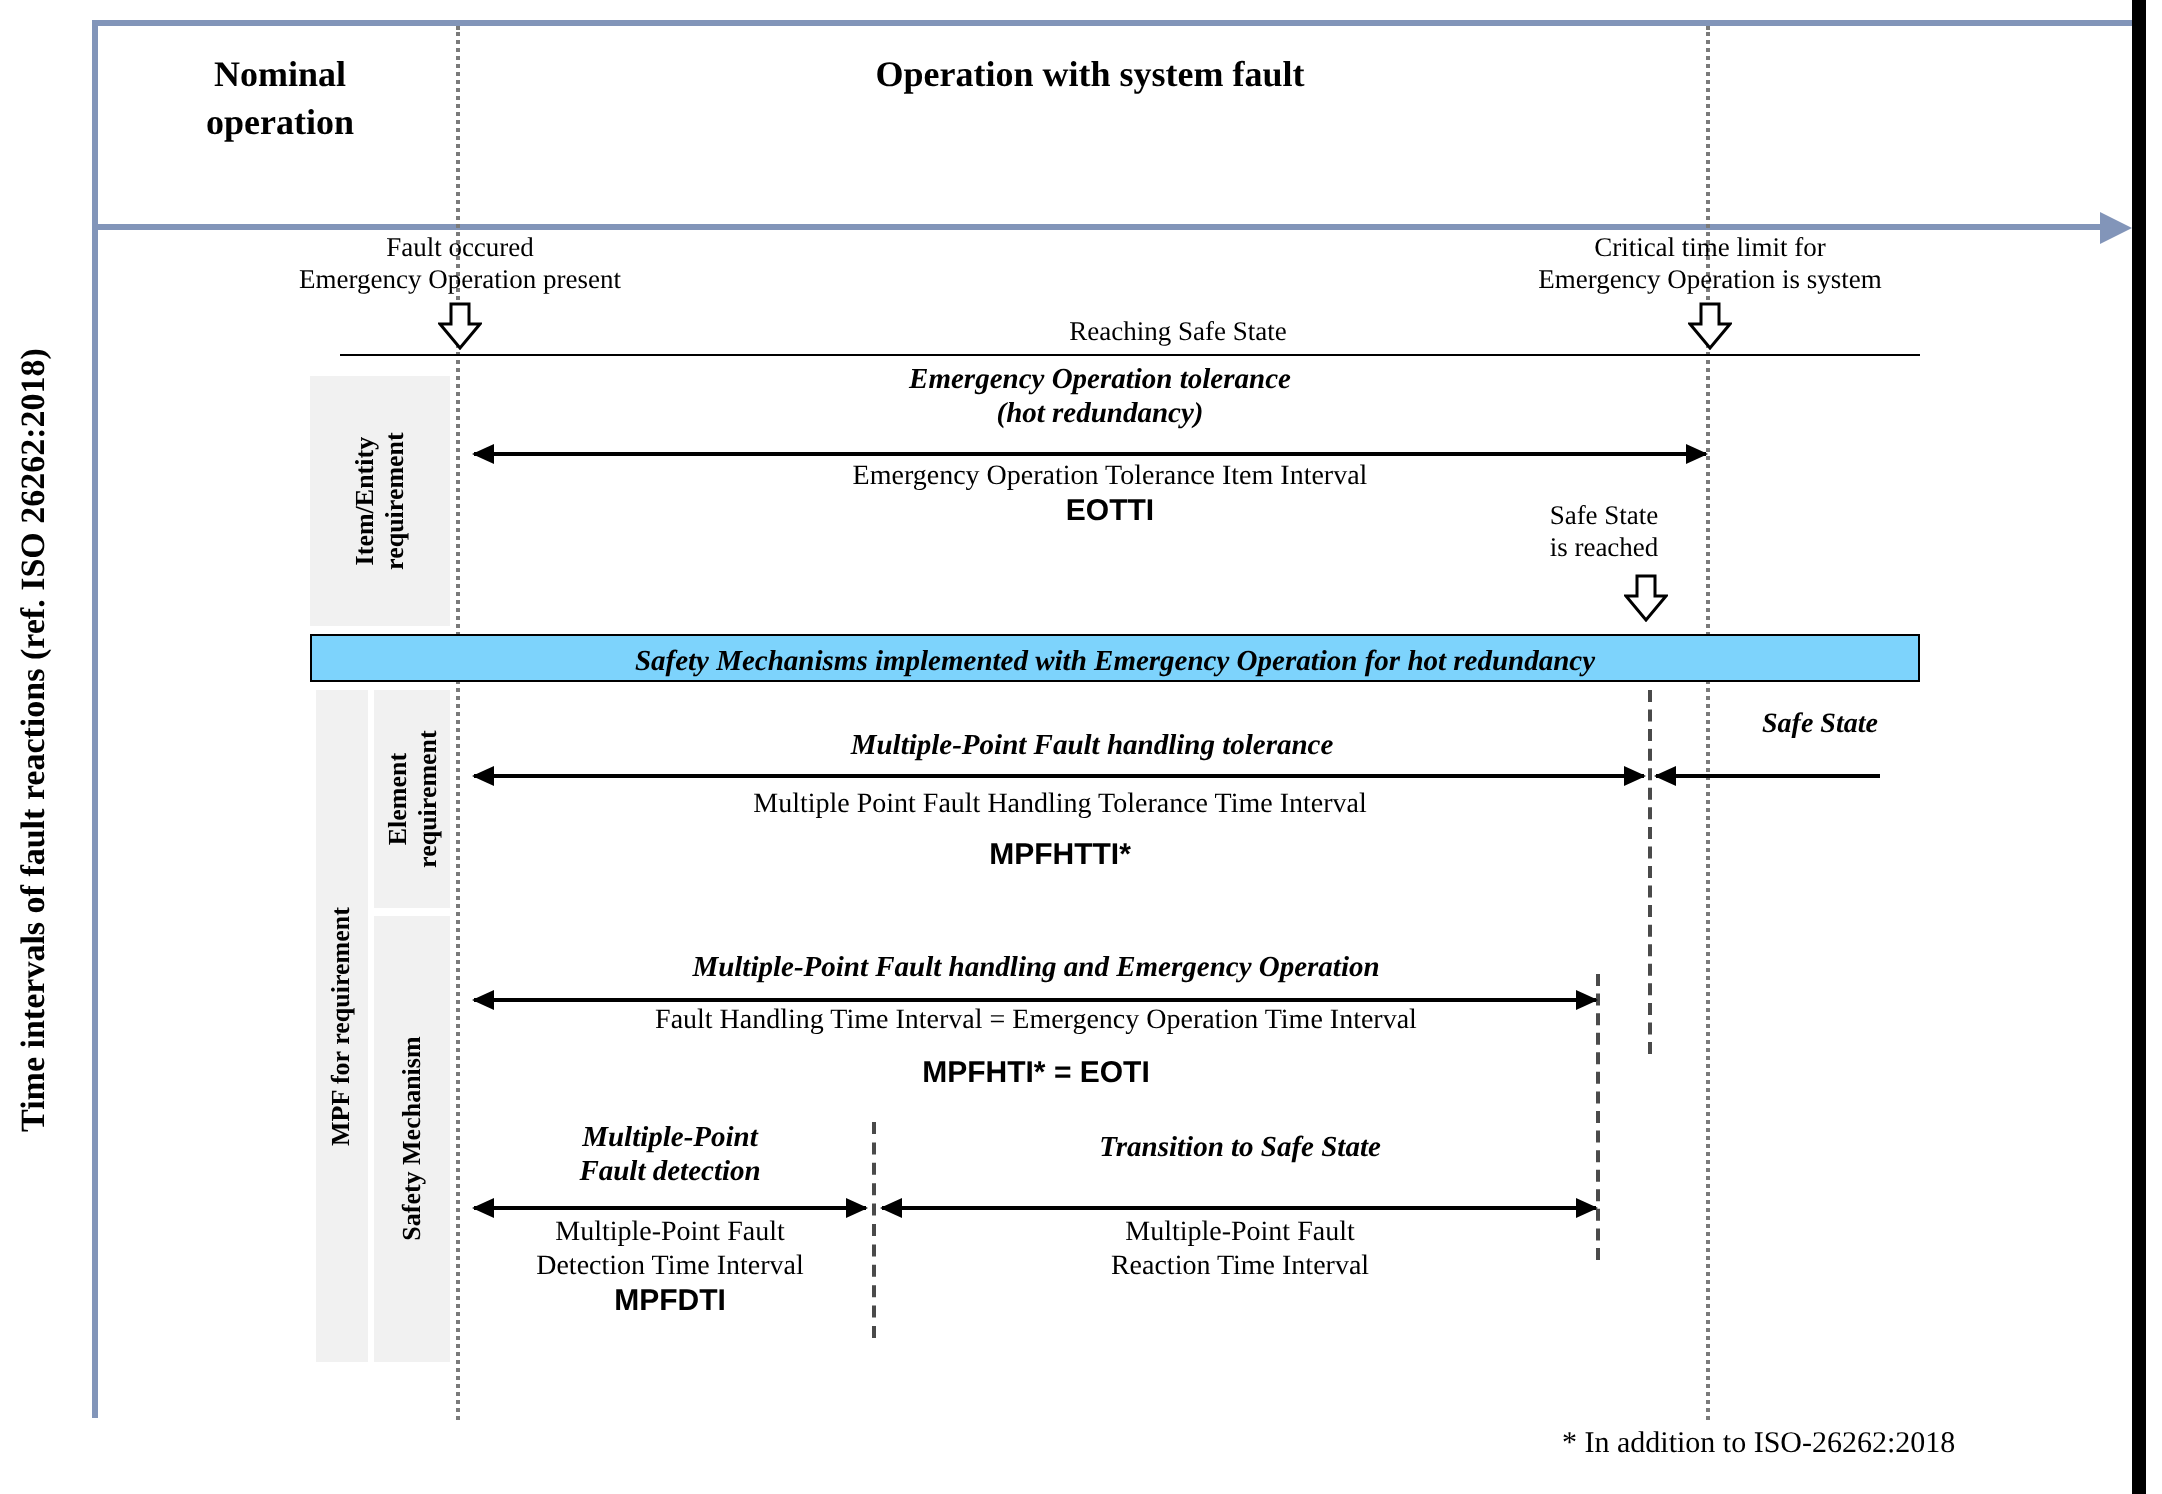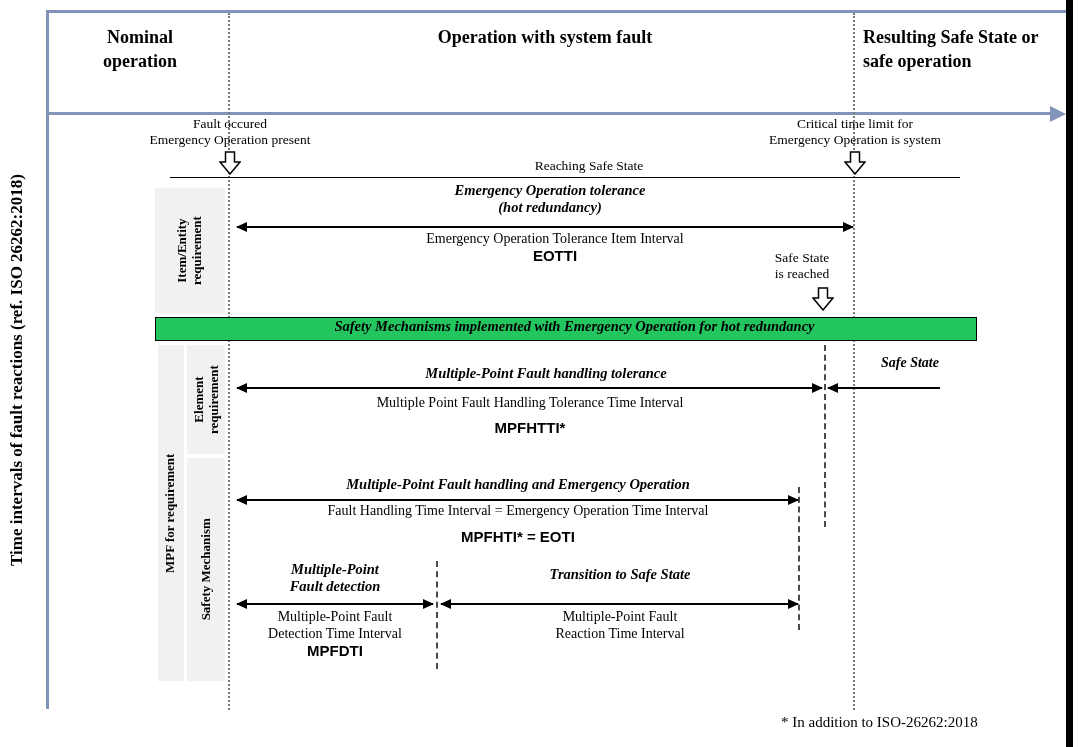--- a/index.html
+++ b/index.html
@@ -27,21 +27,21 @@
   .harrow{height:0;border-top:2px solid #000;}
   .ah-left::before{content:"";position:absolute;left:-1px;top:-6px;width:0;height:0;
      border-right:11px solid #000;border-top:5px solid transparent;border-bottom:5px solid transparent;}
   .ah-right::after{content:"";position:absolute;right:-1px;top:-6px;width:0;height:0;
      border-left:11px solid #000;border-top:5px solid transparent;border-bottom:5px solid transparent;}
   
   .vbox{background:#f1f1f1;display:flex;align-items:center;justify-content:center;}
   .rot{transform:rotate(-90deg);text-align:center;font-weight:bold;font-size:13px;
        line-height:1.12;white-space:nowrap;}
   .rot.wrap{white-space:normal;}
-  .mech{border:1.5px solid #000;display:flex;align-items:flex-start;justify-content:center;background:#22c55e;padding-left:17px;}
+  .mech{border:1.5px solid #000;display:flex;align-items:flex-end;justify-content:center;background:#7dd3fc;}
   .marker svg{display:block;}
 </style>
 </head>
 <body>
 
 <div class="canvas">
 
   <div class="abs" style="left:1066px;top:0;width:7px;height:747px;background:#000;"></div>
 
   <div class="abs" style="left:-330px;top:357px;width:700px;height:26px;transform:rotate(-90deg);">
@@ -52,21 +52,20 @@
   <div class="abs blue-v" style="left:46px;top:10px;height:699px;"></div>
   <div class="abs axis" style="left:47px;top:112px;width:1003px;"></div>
 
   <div class="abs vdot" style="left:228px;top:13px;height:697px;"></div>
   <div class="abs vdot" style="left:853px;top:13px;height:697px;"></div>
   <div class="abs vdash" style="left:824px;top:345px;height:182px;"></div>
   <div class="abs vdash" style="left:798px;top:487px;height:143px;"></div>
 
   <div class="abs hdr c" style="left:75px;top:25px;width:130px;">Nominal operation</div>
   <div class="abs hdr c" style="left:250px;top:25px;width:590px;">Operation with system fault</div>
-  <div class="abs hdr" style="left:863px;top:25px;width:200px;">Resulting Safe State or safe operation</div>
 
   <div class="abs ann c" style="left:115px;top:116px;width:230px;">
     <div>Fault occured</div>
     <div>Emergency Operation present</div>
   </div>
   <div class="abs ann c" style="left:740px;top:116px;width:230px;">
     <div>Critical time limit for</div>
     <div>Emergency Operation is system</div>
   </div>
   <div class="abs ann c" style="left:444px;top:158px;width:290px;">Reaching Safe State</div>

